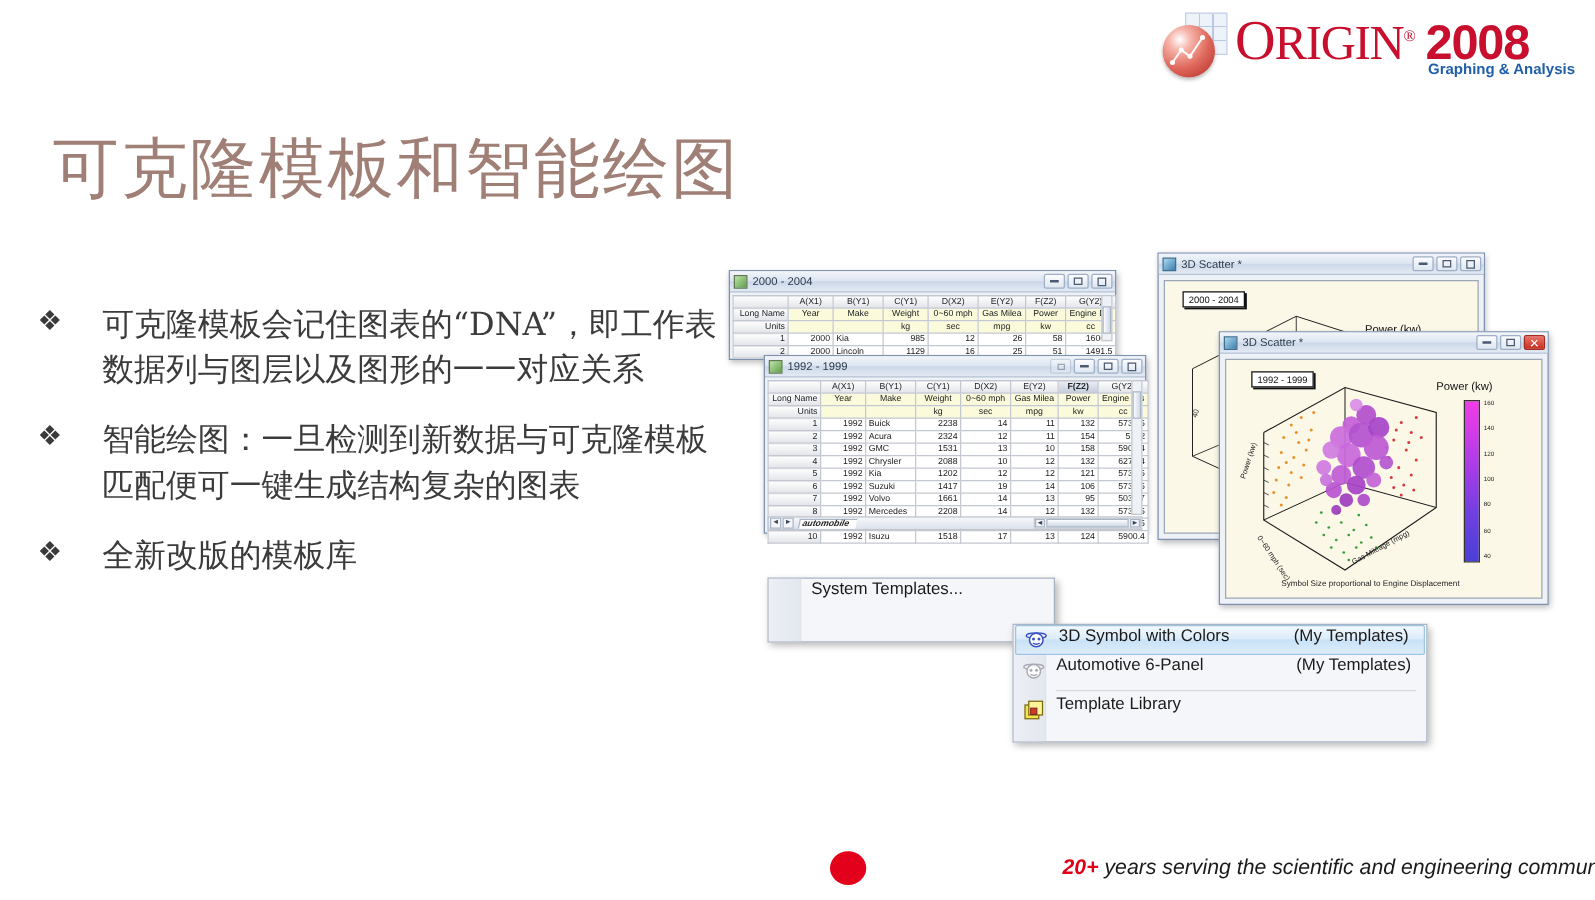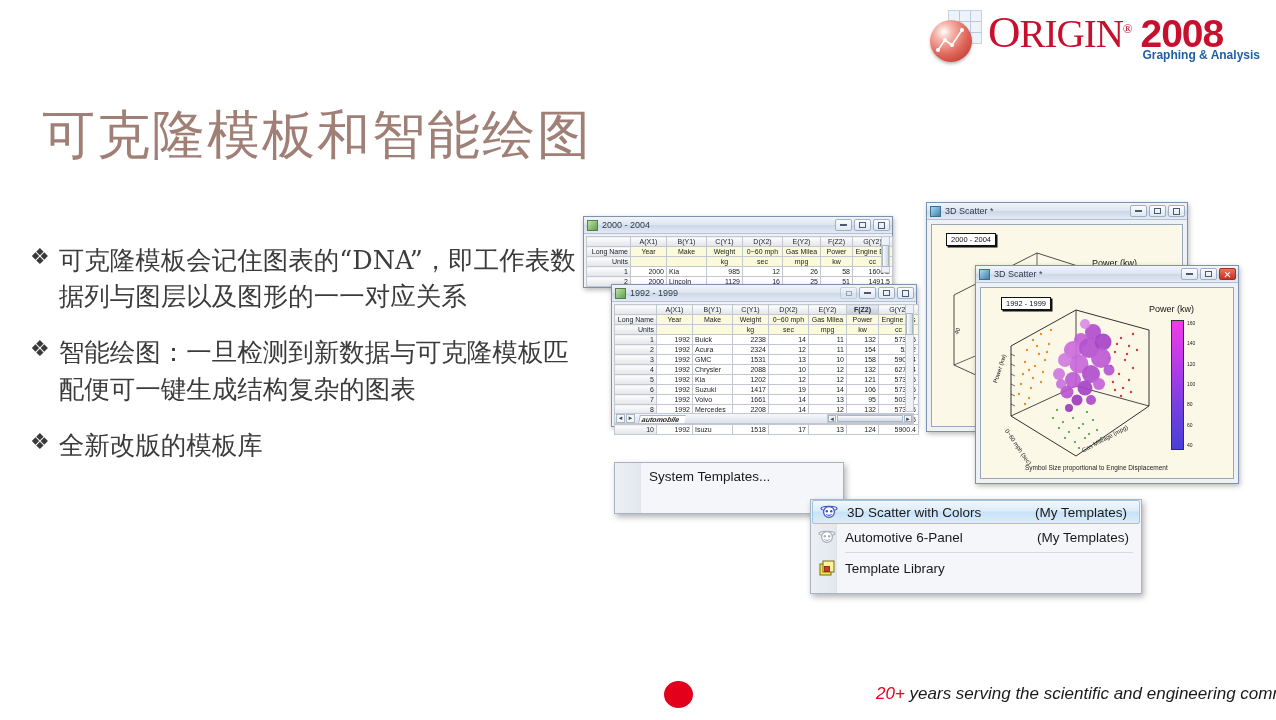--- a/index.html
+++ b/index.html
@@ -49,21 +49,21 @@
 
   
   #bullets { position:absolute; left:30px; top:242px; width:560px; }
   .bullet { display:flex; margin-bottom:20px; }
   .bullet-mark {
     font-size:22px; color:#3a3a3a; line-height:1.34; margin-right:9px;
     flex:0 0 auto;
   }
   .bullet-text {
     font-family:"DejaVu Serif", serif;
-    font-size:25.5px; color:#3b3b3b; line-height:1.42; letter-spacing:0px;
+    font-size:25.5px; color:#3b3b3b; line-height:1.42; letter-spacing:0px;margin-left:23px;
   }
 
   
   .owin { position:absolute; background:#eef1f6; border:1px solid #7d92ae;
           box-shadow:1px 2px 5px rgba(0,0,0,.28); }
   .owin-tb {
     height:17px; display:flex; align-items:center; padding:0 2px 0 3px;
     background:linear-gradient(to bottom,#f2f5fa 0%,#dde5f0 48%,#ccd7e8 52%,#e3eaf4 100%);
     border-bottom:1px solid #b3c1d4;
   }
@@ -156,39 +156,39 @@
   .axlabel { position:absolute; font-size:6px; color:#222; white-space:nowrap; }
 
   
   .menu {
     position:absolute; background:#f4f6f9; border:1px solid #a9b3c2;
     box-shadow:2px 3px 6px rgba(0,0,0,.3);
   }
   .menu-gutter { position:absolute; left:0; top:0; bottom:0; width:26px;
                  background:linear-gradient(to right,#eceff4,#e3e8ef); border-right:1px solid #dfe4ea; }
   .mitem {
-    position:relative; display:flex; align-items:center; height:26px;
+    position:relative; display:flex; align-items:flex-start; height:26px;
     padding:0 12px 0 34px; font-size:13.5px; color:#1a1a1a; white-space:nowrap;
   }
   .mitem.hl {
     background:linear-gradient(to bottom,#f2f8fd 0%,#dcecfa 45%,#c9e2f7 50%,#dcecfa 100%);
     border:1px solid #9cc4e4; border-radius:2px; margin:0 1px; height:24px;
   }
   .mitem .mtext { flex:1 1 auto; }
   .mitem .mright { margin-left:26px; color:#1a1a1a; }
   .msep { height:1px; background:#d5dae1; margin:2px 8px 2px 34px; }
   .micon { position:absolute; left:6px; top:50%; transform:translateY(-50%); width:20px; height:20px; }
 
   #footer-logo { position:absolute; left:664px; bottom:6px; width:600px; height:38px; }
   .ol-word { position:absolute; left:30px; top:1px; font-family:"Liberation Sans", sans-serif;
              font-weight:bold; font-size:30px; letter-spacing:-1.5px; }
   .ol-o { position:absolute; left:0px; top:5px; width:29px; height:27px; border-radius:50%; background:#e2001a; }
   .ol-tagline { position:absolute; left:186px; top:8px; font-size:17px; font-style:italic;
                 color:#1a1a1a; white-space:nowrap; font-family:"Liberation Sans", sans-serif; }
-  .ol-20 { color:#e2001a; font-weight:normal;margin-left:26px; }
+  .ol-20 { color:#e2001a; font-weight:bold; }
 </style>
 </head>
 <body>
 
 <div id="header-logo">
   <div class="logo-orb">
     <div class="orb-grid"></div>
     <div class="orb-ball">
       <svg width="42" height="42" viewBox="0 0 42 42">
         <polyline points="8,30 15,20 22,25 32,10" fill="none" stroke="#ffffff" stroke-width="1.6" opacity=".95"></polyline>
@@ -710,21 +710,21 @@
   <div class="mitem hl">
     <span class="micon">
       <svg width="20" height="20" viewBox="0 0 20 20">
         <ellipse cx="10" cy="6.5" rx="8" ry="2.2" fill="none" stroke="#3b4fc4" stroke-width="1.1"></ellipse>
         <circle cx="10" cy="10" r="5.4" fill="#ffffff" stroke="#3b4fc4" stroke-width="1.2"></circle>
         <circle cx="7.8" cy="9.2" r="1.2" fill="#3b4fc4"></circle>
           <circle cx="12.2" cy="9.2" r="1.2" fill="#3b4fc4"></circle>
         <path d="M7.3 12.4 Q10 14.4 12.7 12.4" fill="none" stroke="#3b4fc4" stroke-width="1.1"></path>
       </svg>
     </span>
-    <span class="mtext">3D Scatter with Colors</span>
+    <span class="mtext">3D Symbol with Colors</span>
     <span class="mright">(My Templates)</span>
   </div>
 
   <div class="mitem">
     <span class="micon">
       <svg width="20" height="20" viewBox="0 0 20 20">
         <ellipse cx="10" cy="6.5" rx="8" ry="2.2" fill="none" stroke="#a9aab5" stroke-width="1.1"></ellipse>
         <circle cx="10" cy="10" r="5.4" fill="#ffffff" stroke="#a9aab5" stroke-width="1.2"></circle>
         <circle cx="7.8" cy="9.2" r="1.2" fill="#a9aab5"></circle>
           <circle cx="12.2" cy="9.2" r="1.2" fill="#a9aab5"></circle>

